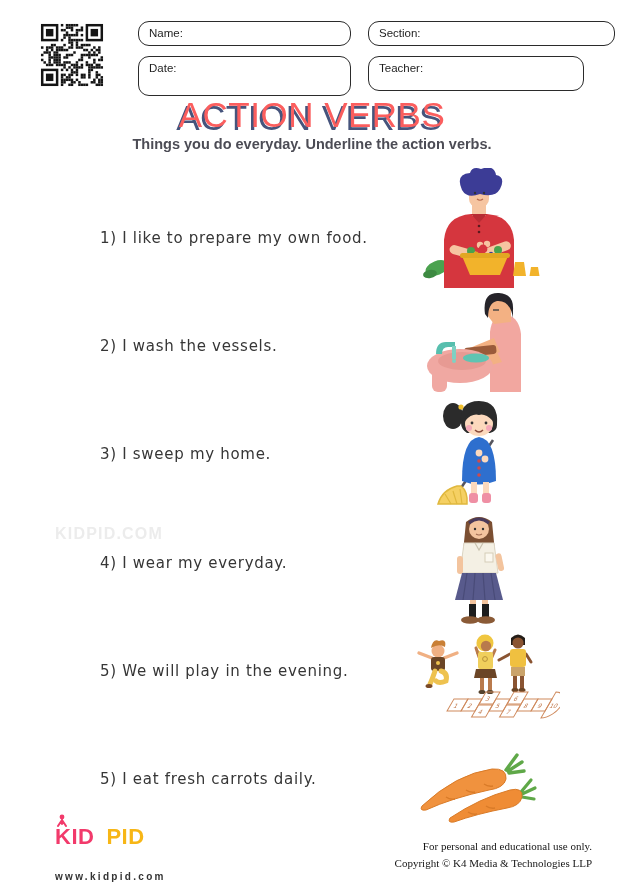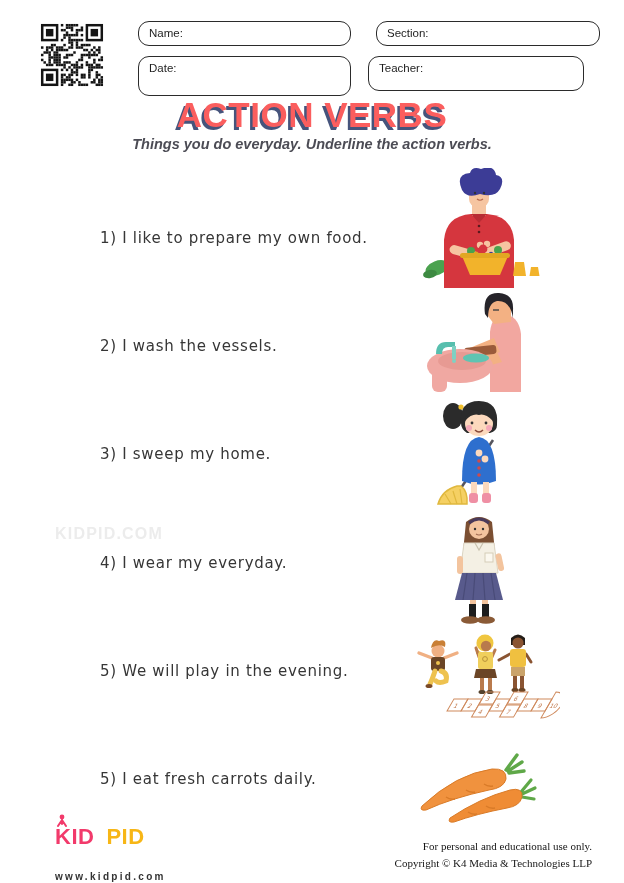--- a/index.html
+++ b/index.html
@@ -4,29 +4,29 @@
 <style>
   html,body{margin:0;padding:0;background:#fff;}
   .page{position:relative;width:624px;height:883px;background:#ffffff;overflow:hidden;
         font-family:"DejaVu Sans",sans-serif;margin:0 auto;}
   
   .qr{position:absolute;left:36px;top:18px;width:72px;height:76px;}
   
   .field{position:absolute;border:1.6px solid #2b2b2b;border-radius:11px;background:#fff;box-sizing:border-box;}
   .field .lbl{display:block;font-family:"Liberation Sans",sans-serif;font-size:11.5px;color:#1e1e1e;padding:5px 0 0 10px;}
   #f-name{left:138px;top:21px;width:213px;height:25px;}
-  #f-section{left:376px;top:21px;width:224px;height:25px;}
+  #f-section{left:368px;top:21px;width:247px;height:25px;}
   #f-date{left:138px;top:56px;width:213px;height:40px;}
   #f-teacher{left:368px;top:56px;width:216px;height:35px;}
   
   .title{position:absolute;left:0;right:0;top:95px;text-align:center;
-         font-family:"Liberation Sans",sans-serif;font-weight:700;font-size:35px;letter-spacing:.5px;
+         font-family:"Liberation Sans",sans-serif;font-weight:400;font-size:35px;letter-spacing:.5px;
          color:#fb5e5e;text-shadow:-2.5px 2.5px 0 #46547c;}
   .subtitle{position:absolute;left:0;right:0;top:136px;text-align:center;
-         font-family:"Liberation Sans",sans-serif;font-weight:700;font-size:14.5px;color:#4c4c55;font-style:italic;}
+         font-family:"Liberation Sans",sans-serif;font-weight:700;font-size:14.5px;color:#4c4c55;}
   
   .sentence{position:absolute;left:100px;font-size:15px;color:#363636;letter-spacing:.7px;white-space:nowrap;}
   #s1{top:229px}#s2{top:337px}#s3{top:445px}#s4{top:554px}#s5{top:662px}#s6{top:770px}
   .illu{position:absolute;}
   #i1{left:413px;top:168px;width:132px;height:120px;}
   #i2{left:424px;top:292px;width:118px;height:100px;}
   #i3{left:427px;top:396px;width:102px;height:112px;}
   #i4{left:436px;top:510px;width:86px;height:114px;}
   #i5{left:410px;top:626px;width:150px;height:97px;}
   #i6{left:416px;top:750px;width:122px;height:74px;}

